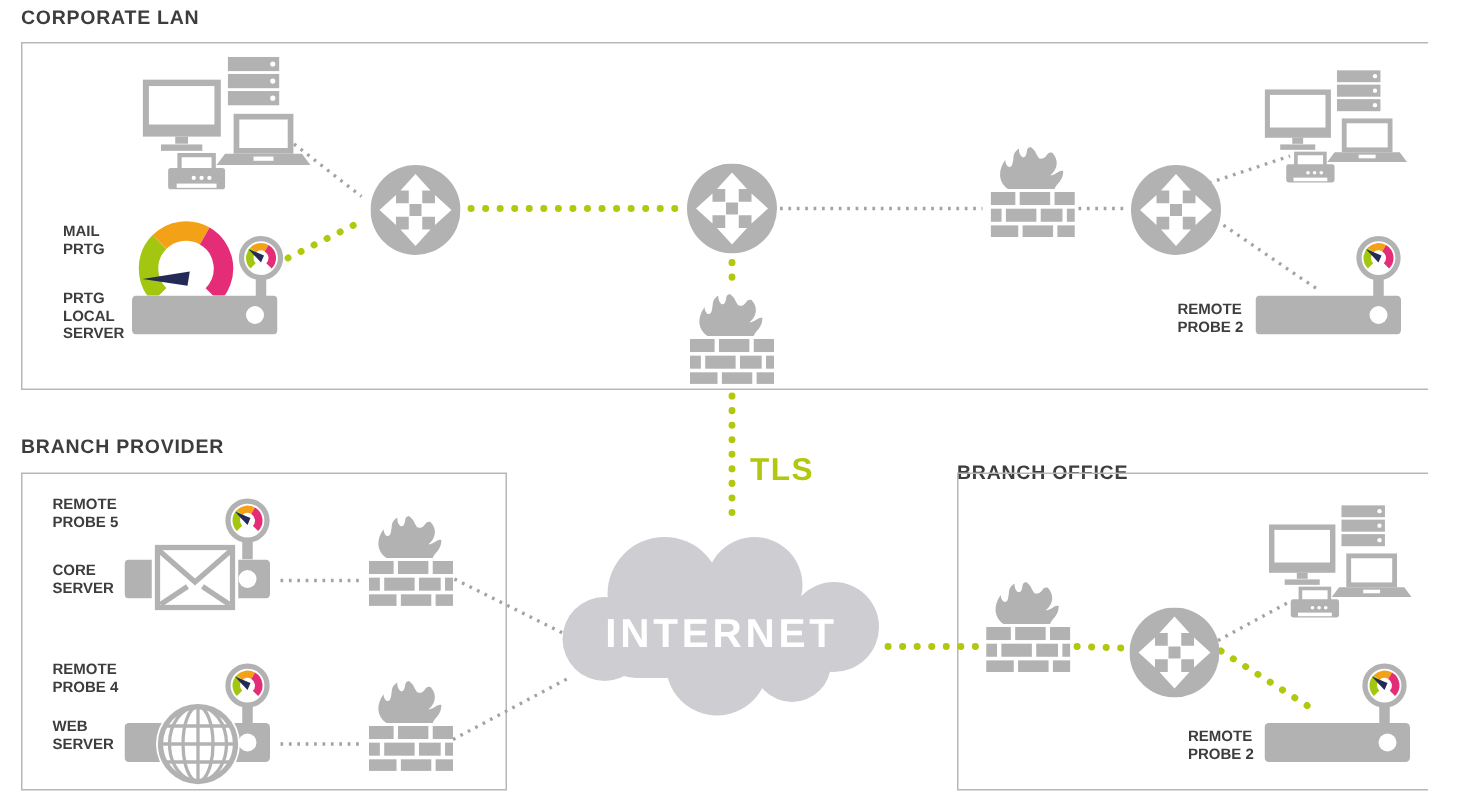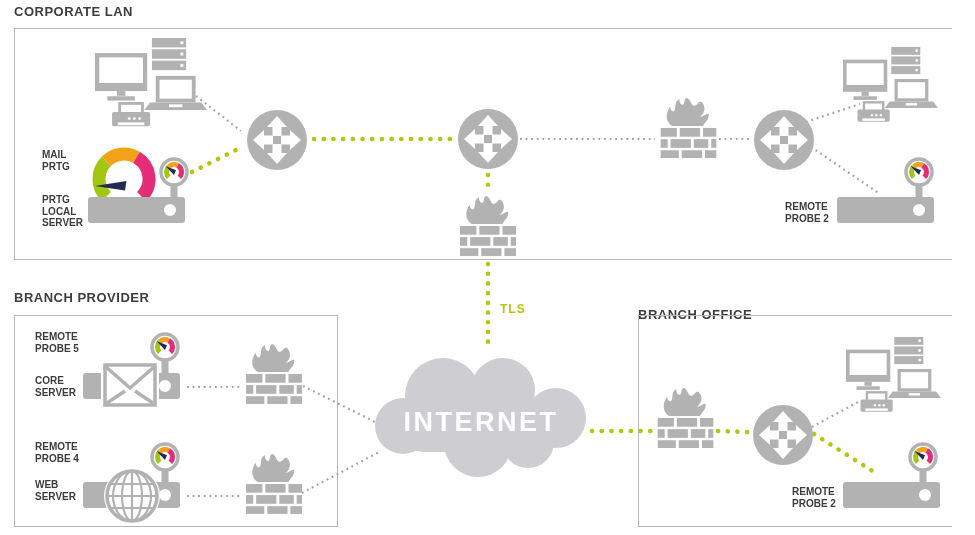--- a/index.html
+++ b/index.html
@@ -9,21 +9,21 @@
     --border-gray:#b7b7b7; --bg:#ffffff;
   }
   html,body{margin:0;padding:0;background:var(--bg,#fff);}
   .canvas{position:relative;width:952px;height:535px;background:var(--bg,#fff);
     font-family:"Liberation Sans","DejaVu Sans",sans-serif;overflow:hidden;}
   .zone-box{position:absolute;border:1px solid var(--border-gray,#b7b7b7);background:transparent;}
   .zone-title{position:absolute;font-size:13px;font-weight:bold;letter-spacing:.5px;
     color:var(--text-dark,#3d3d3c);white-space:nowrap;}
   .dev-label{position:absolute;font-size:10px;font-weight:bold;line-height:11.5px;
     color:var(--text-dark,#3d3d3c);white-space:nowrap;}
-  .tls{position:absolute;font-size:12px;font-weight:bold;letter-spacing:1px;
+  .tls{position:absolute;font-size:21px;font-weight:bold;letter-spacing:1px;
     color:var(--green,#b1c80f);}
   .icon{position:absolute;display:block;}
   svg{display:block;}
   .lines{position:absolute;left:0;top:0;z-index:1;}
   .icon,.dev-label,.tls{z-index:2;}
   .zone-box{z-index:0;}
 </style>
 </head>
 <body>
 

